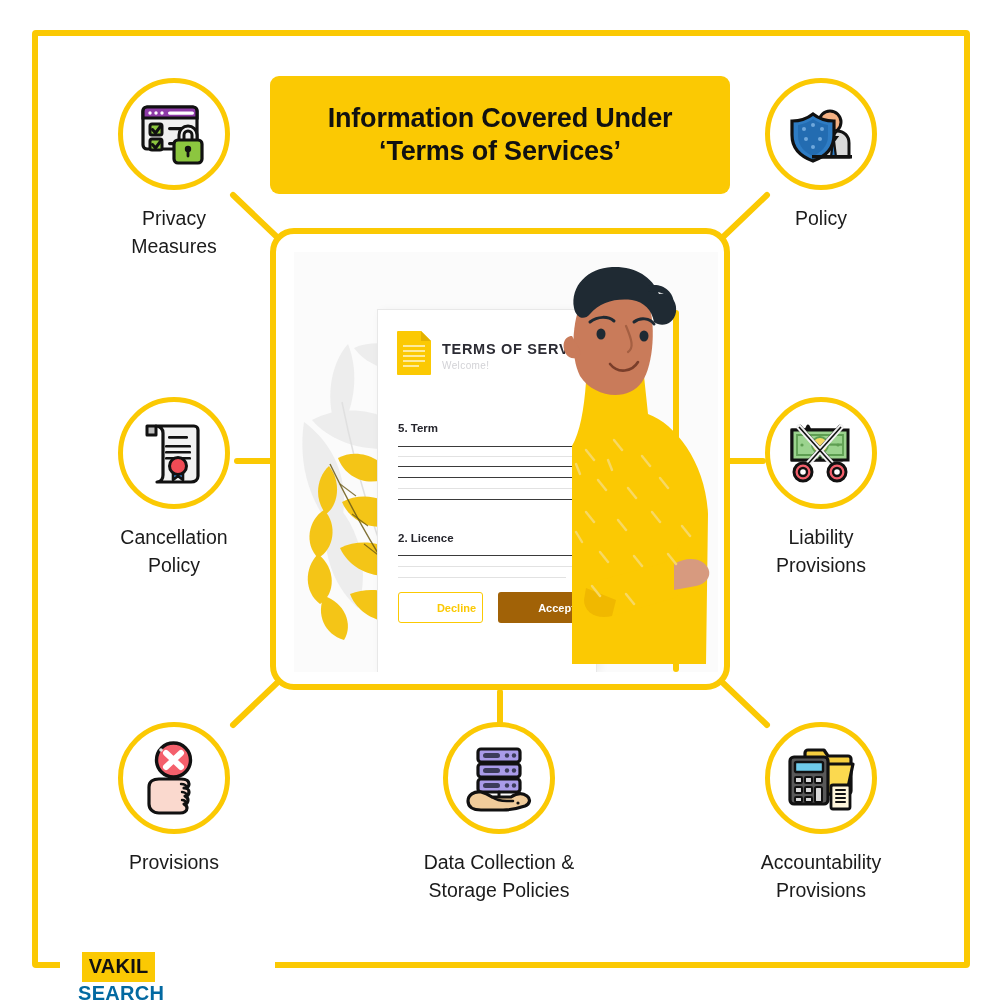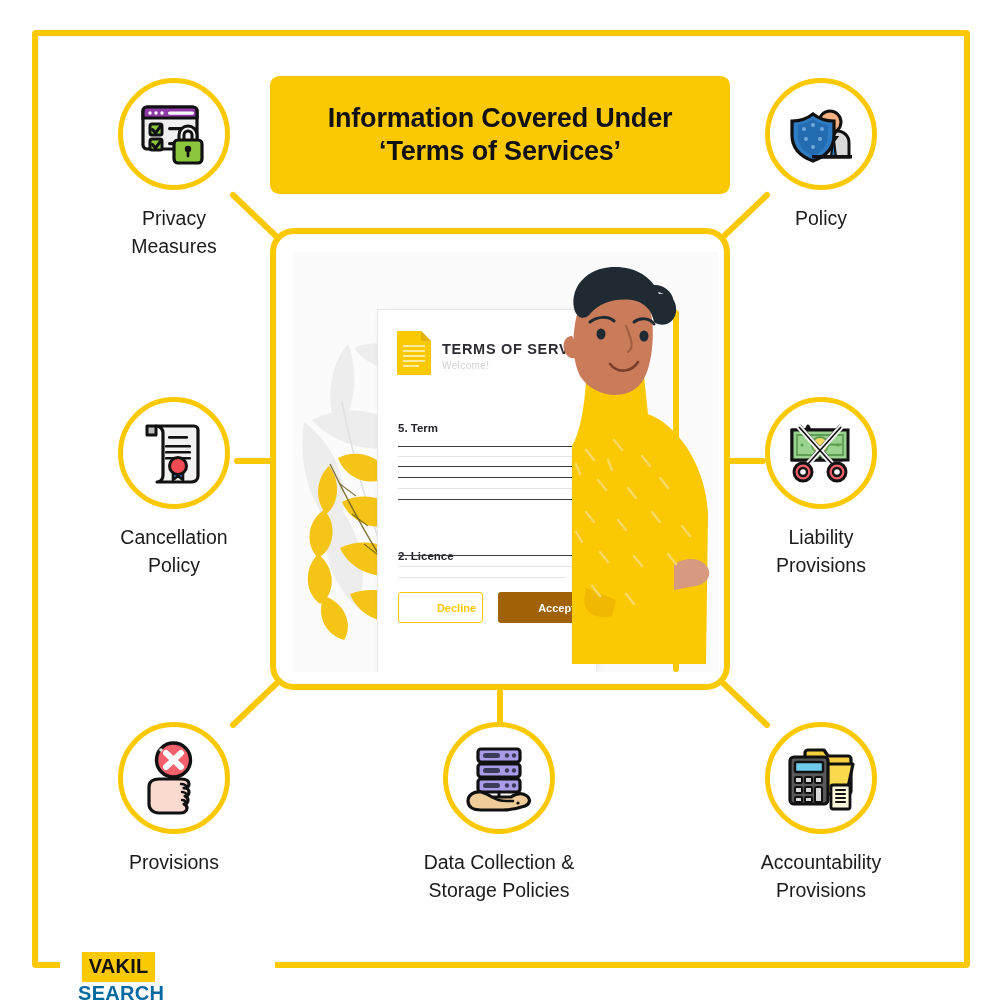--- a/index.html
+++ b/index.html
@@ -94,21 +94,21 @@
   .doc-icon { width: 38px; height: 46px; }
   .doc-head-text { margin-left: 9px; padding-top: 11px; }
   .doc-title {
     font-size: 14.5px; font-weight: bold; color: #2b2b33;
     letter-spacing: 0.7px; white-space: nowrap;
   }
   .doc-sub { font-size: 10px; color: #d2d2d6; margin-top: 3px; letter-spacing: 0.4px; }
 
   .sect { position: absolute; left: 20px; font-size: 11.5px; font-weight: bold; color: #24242b; }
   .sect1 { top: 112px; }
-  .sect2 { top: 240px; text-align: center; }
+  .sect2 { top: 222px; text-align: center; }
 
   .rule { position: absolute; left: 20px; height: 1px; }
   .rule.dark  { background: #3a3a3a; }
   .rule.light { background: #e2e2e2; }
 
   .btn-row { position: absolute; left: 20px; top: 282px; display: flex; gap: 15px; }
   .btn {
     width: 85px; height: 31px;
     display: flex; align-items: center; justify-content: center;
     font-size: 11px; font-weight: bold; border-radius: 3px; padding-left: 32px;

